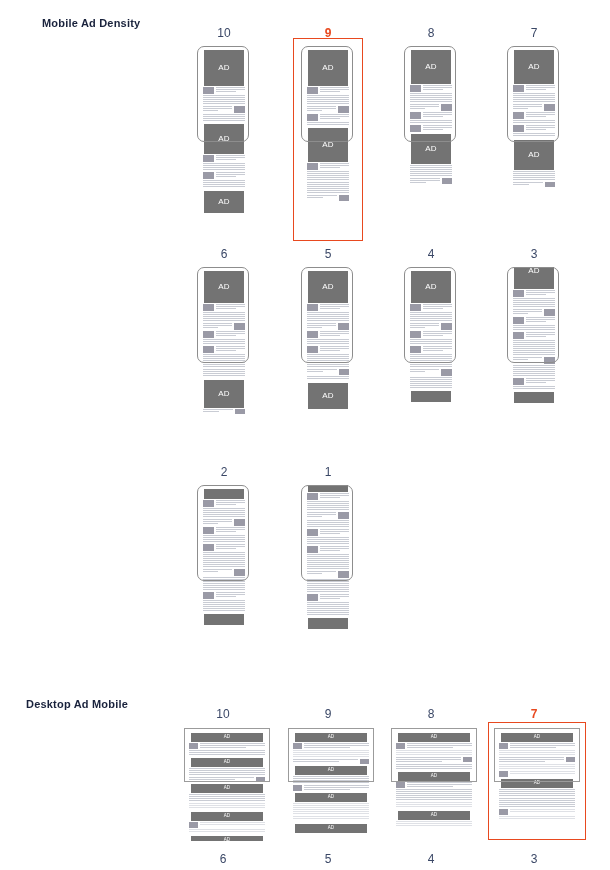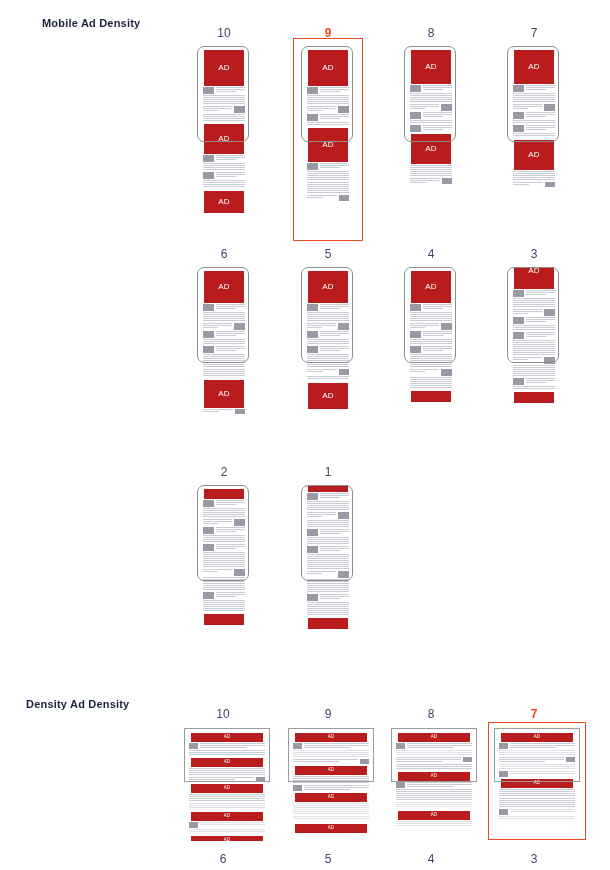--- a/index.html
+++ b/index.html
@@ -103,21 +103,21 @@
     left: -9px;
     top: -9px;
     width: 98px;
     border: 1.3px solid #e8491f;
     box-sizing: border-box;
     pointer-events: none;
   }
 
   
   .ad {
-    background: #b91c1c;
+    background: #737373;
     color: #ffffff;
     text-align: center;
     font-size: 8px;
     line-height: 1;
     display: flex;
     align-items: center;
     justify-content: center;
     letter-spacing: 0.3px;
   }
   .ad.small { font-size: 4.5px; letter-spacing: .2px; }
@@ -1060,21 +1060,21 @@
             <div class="ln"></div>
             <div class="ln"></div>
           </div>
         </div>
     </div>
     <div class="ad blank" style="height:11px;margin:2px 3px 0 3px;">AD</div>
   </div>
   <div class="m-frame"></div>
 </div>
 
-<div class="section-title" id="desktop-title">Density Ad Density</div>
+<div class="section-title" id="desktop-title">Desktop Ad Mobile</div>
 
 <div class="score-label" style="left:196px;top:707px;">10</div>
 <div class="score-label" style="left:301px;top:707px;">9</div>
 <div class="score-label" style="left:404px;top:707px;">8</div>
 <div class="score-label hl" style="left:507px;top:707px;">7</div>
 
 <div class="d-cell" style="left:187px;top:731px;">
   <div class="d-stack" style="height:110px;">
     <div class="ad small" style="height:9px;margin:2px 4px 0 4px;">AD</div>
     <div class="rows">

